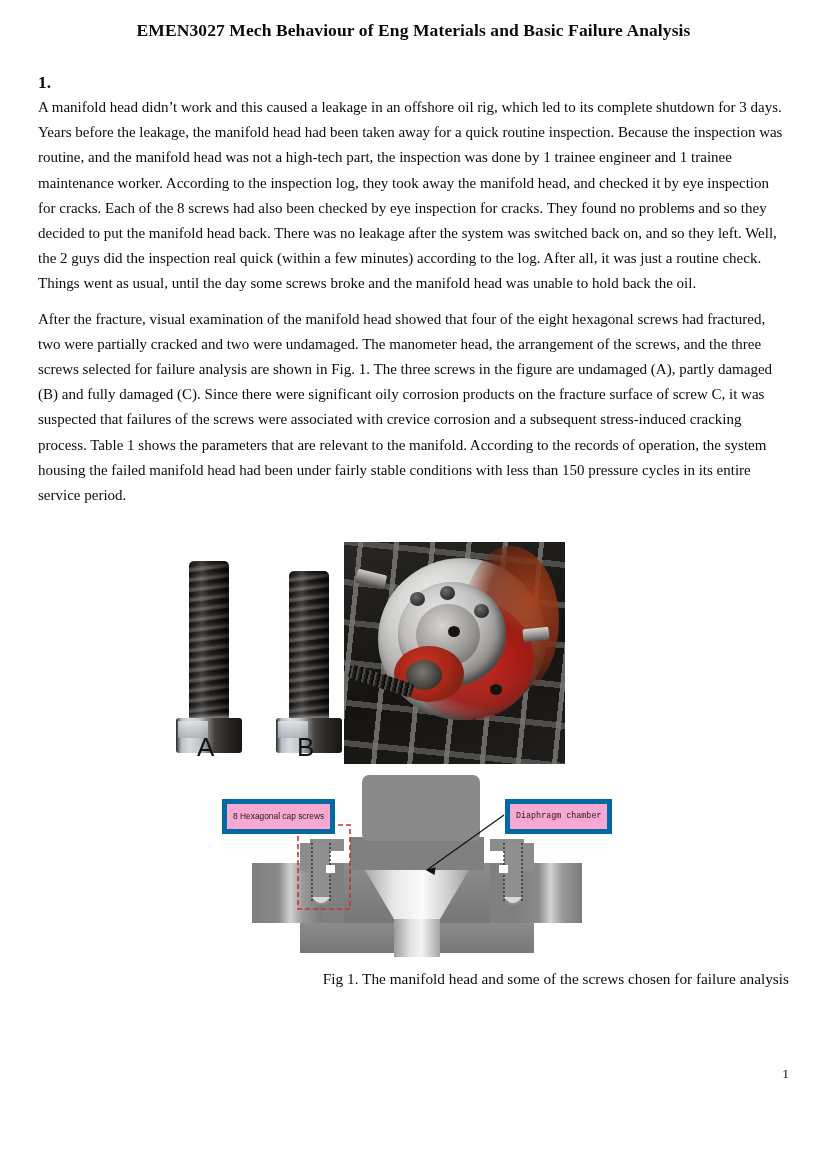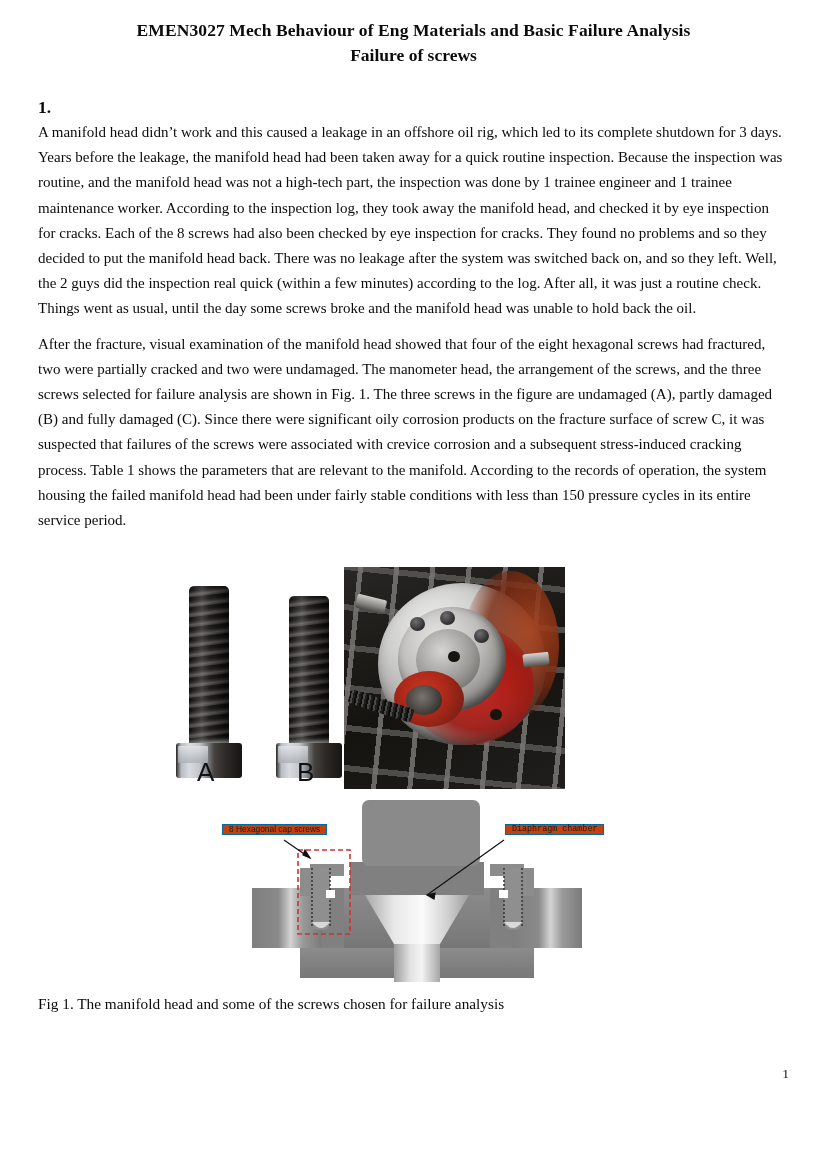--- a/index.html
+++ b/index.html
@@ -276,55 +276,54 @@
   }
   .diagram {
     position: absolute;
     left: 184px;
     top: 0;
     width: 390px;
     height: 190px;
   }
   .callout {
     position: absolute;
-    border: 1px solid #0369a1;
-    background: #c2410c;
+    border: 5px solid #0369a1;
+    background: #f9a8d4;
     font-family: "Liberation Sans", "DejaVu Sans", sans-serif;
     font-size: 8.4px;
     color: #1c1c1c;
-    padding: 0 6px;
+    padding: 8px 6px;
     white-space: nowrap;
     line-height: 1.1;
   }
   .callout-screws { left: 0px; top: 32px; }
   .callout-chamber { left: 283px; top: 32px; font-family: Liberation Mono, monospace; }
 
   .fig-caption {
     margin-top: 12px;
-    text-align: left;
+    text-align: right;
     font-size: 15.3px;
     line-height: 20px;
   }
 
   .page-number {
     position: absolute;
     right: 38px;
     top: 1066px;
     font-size: 13.5px;
     color: #111;
   }
 </style>
 </head>
 <body>
 
 <div class="page">
   <div class="content">
 
     <h1 class="doc-title">EMEN3027 Mech Behaviour of Eng Materials and Basic Failure Analysis</h1>
-    <h2 class="doc-subtitle">Failure of screws</h2>
 
     <div class="section-heading">
       <span class="section-num">1.</span>
     </div>
 
     <p class="body">A manifold head didn’t work and this caused a leakage in an offshore oil rig, which led to its complete shutdown for 3 days. Years before the leakage, the manifold head had been taken away for a quick routine inspection. Because the inspection was routine, and the manifold head was not a high-tech part, the inspection was done by 1 trainee engineer and 1 trainee maintenance worker. According to the inspection log, they took away the manifold head, and checked it by eye inspection for cracks. Each of the 8 screws had also been checked by eye inspection for cracks. They found no problems and so they decided to put the manifold head back. There was no leakage after the system was switched back on, and so they left. Well, the 2 guys did the inspection real quick (within a few minutes) according to the log. After all, it was just a routine check. Things went as usual, until the day some screws broke and the manifold head was unable to hold back the oil.</p>
     <p class="body">After the fracture, visual examination of the manifold head showed that four of the eight hexagonal screws had fractured, two were partially cracked and two were undamaged. The manometer head, the arrangement of the screws, and the three screws selected for failure analysis are shown in Fig. 1. The three screws in the figure are undamaged (A), partly damaged (B) and fully damaged (C). Since there were significant oily corrosion products on the fracture surface of screw C, it was suspected that failures of the screws were associated with crevice corrosion and a subsequent stress-induced cracking process. Table 1 shows the parameters that are relevant to the manifold. According to the records of operation, the system housing the failed manifold head had been under fairly stable conditions with less than 150 pressure cycles in its entire service period.</p>
 
     <div class="figure">
 

